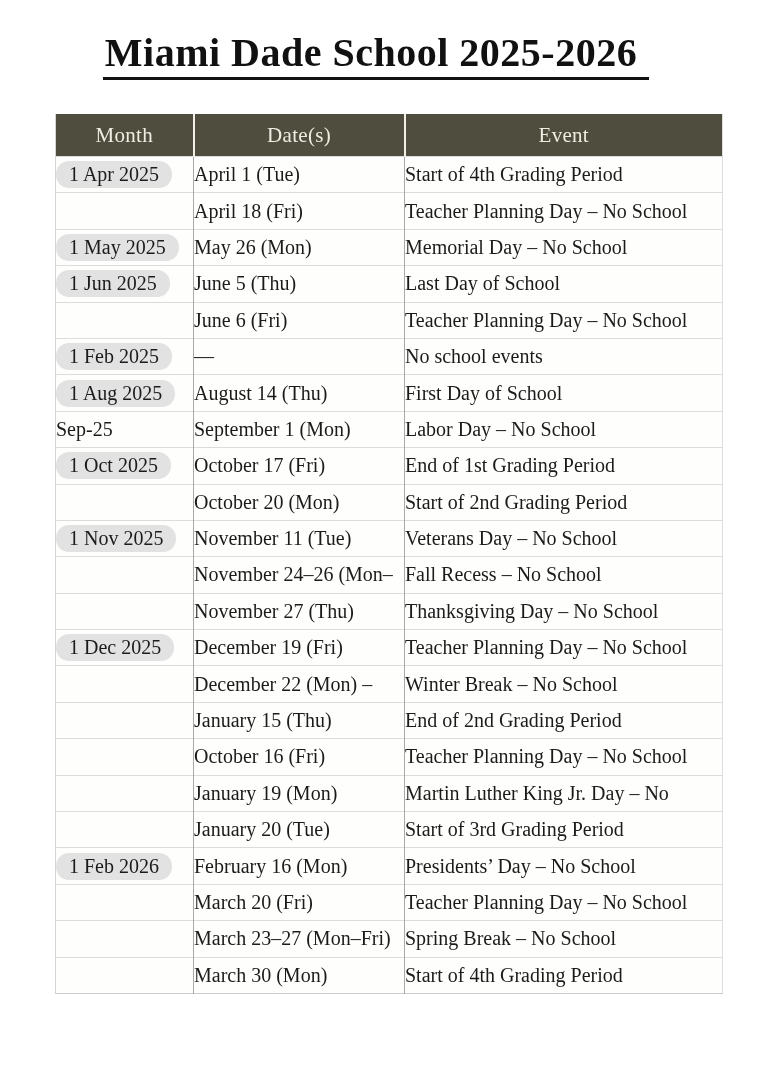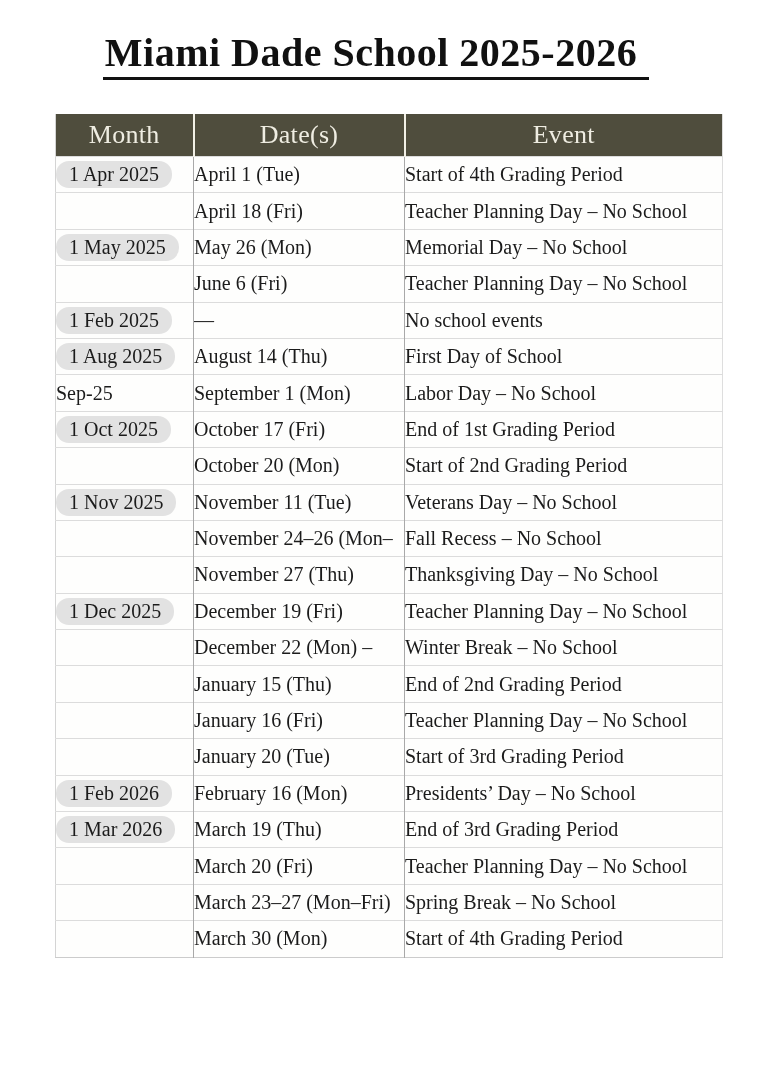--- a/index.html
+++ b/index.html
@@ -38,21 +38,21 @@
     border-bottom: 1px solid #cccccc;
   }
   .calendar-table col.col-month { width: 138px; }
   .calendar-table col.col-date  { width: 211px; }
   .calendar-table col.col-event { width: 318px; }
 
   .calendar-table thead th {
     background: var(--header-bg, #4F4D3D);
     color: var(--header-text, #EFEDE2);
     font-weight: normal;
-    font-size: 26px;
+    font-size: 21px;
     height: 40px;
     text-align: center;
     letter-spacing: 0.3px;
   }
   .calendar-table thead th + th {
     border-left: 2px solid #f2f0e6;
   }
 
   .calendar-table tbody td {
     height: 35.4px;
@@ -112,20 +112,25 @@
     <td class="month-cell"><span class="month-text"></span></td>
     <td class="date-cell"><span>April 18 (Fri)</span></td>
     <td class="event-cell"><span>Teacher Planning Day – No School</span></td>
   </tr>
         <tr>
     <td class="month-cell"><span class="month-text pill">1 May 2025</span></td>
     <td class="date-cell"><span>May 26 (Mon)</span></td>
     <td class="event-cell"><span>Memorial Day – No School</span></td>
   </tr>
         <tr>
+    <td class="month-cell"><span class="month-text pill">1 Jun 2025</span></td>
+    <td class="date-cell"><span>June 5 (Thu)</span></td>
+    <td class="event-cell"><span>Last Day of School</span></td>
+  </tr>
+        <tr>
     <td class="month-cell"><span class="month-text"></span></td>
     <td class="date-cell"><span>June 6 (Fri)</span></td>
     <td class="event-cell"><span>Teacher Planning Day – No School</span></td>
   </tr>
         <tr>
     <td class="month-cell"><span class="month-text pill">1 Feb 2025</span></td>
     <td class="date-cell"><span>—</span></td>
     <td class="event-cell"><span>No school events</span></td>
   </tr>
         <tr>
@@ -173,39 +178,39 @@
     <td class="date-cell"><span>December 22 (Mon) –</span></td>
     <td class="event-cell"><span>Winter Break – No School</span></td>
   </tr>
         <tr>
     <td class="month-cell"><span class="month-text"></span></td>
     <td class="date-cell"><span>January 15 (Thu)</span></td>
     <td class="event-cell"><span>End of 2nd Grading Period</span></td>
   </tr>
         <tr>
     <td class="month-cell"><span class="month-text"></span></td>
-    <td class="date-cell"><span>January 16 (Fri)</span></td>
-    <td class="event-cell"><span>Teacher Planning Day – No School</span></td>
+    <td class="date-cell"><span>October 16 (Fri)</span></td>
+    <td class="event-cell"><span>Teacher Planning Day – No School</span></td>
+  </tr>
+        <tr>
+    <td class="month-cell"><span class="month-text"></span></td>
+    <td class="date-cell"><span>January 19 (Mon)</span></td>
+    <td class="event-cell"><span>Martin Luther King Jr. Day – No</span></td>
   </tr>
         <tr>
     <td class="month-cell"><span class="month-text"></span></td>
     <td class="date-cell"><span>January 20 (Tue)</span></td>
     <td class="event-cell"><span>Start of 3rd Grading Period</span></td>
   </tr>
         <tr>
     <td class="month-cell"><span class="month-text pill">1 Feb 2026</span></td>
     <td class="date-cell"><span>February 16 (Mon)</span></td>
     <td class="event-cell"><span>Presidents’ Day – No School</span></td>
   </tr>
         <tr>
-    <td class="month-cell"><span class="month-text pill">1 Mar 2026</span></td>
-    <td class="date-cell"><span>March 19 (Thu)</span></td>
-    <td class="event-cell"><span>End of 3rd Grading Period</span></td>
-  </tr>
-        <tr>
     <td class="month-cell"><span class="month-text"></span></td>
     <td class="date-cell"><span>March 20 (Fri)</span></td>
     <td class="event-cell"><span>Teacher Planning Day – No School</span></td>
   </tr>
         <tr>
     <td class="month-cell"><span class="month-text"></span></td>
     <td class="date-cell"><span>March 23–27 (Mon–Fri)</span></td>
     <td class="event-cell"><span>Spring Break – No School</span></td>
   </tr>
         <tr>

